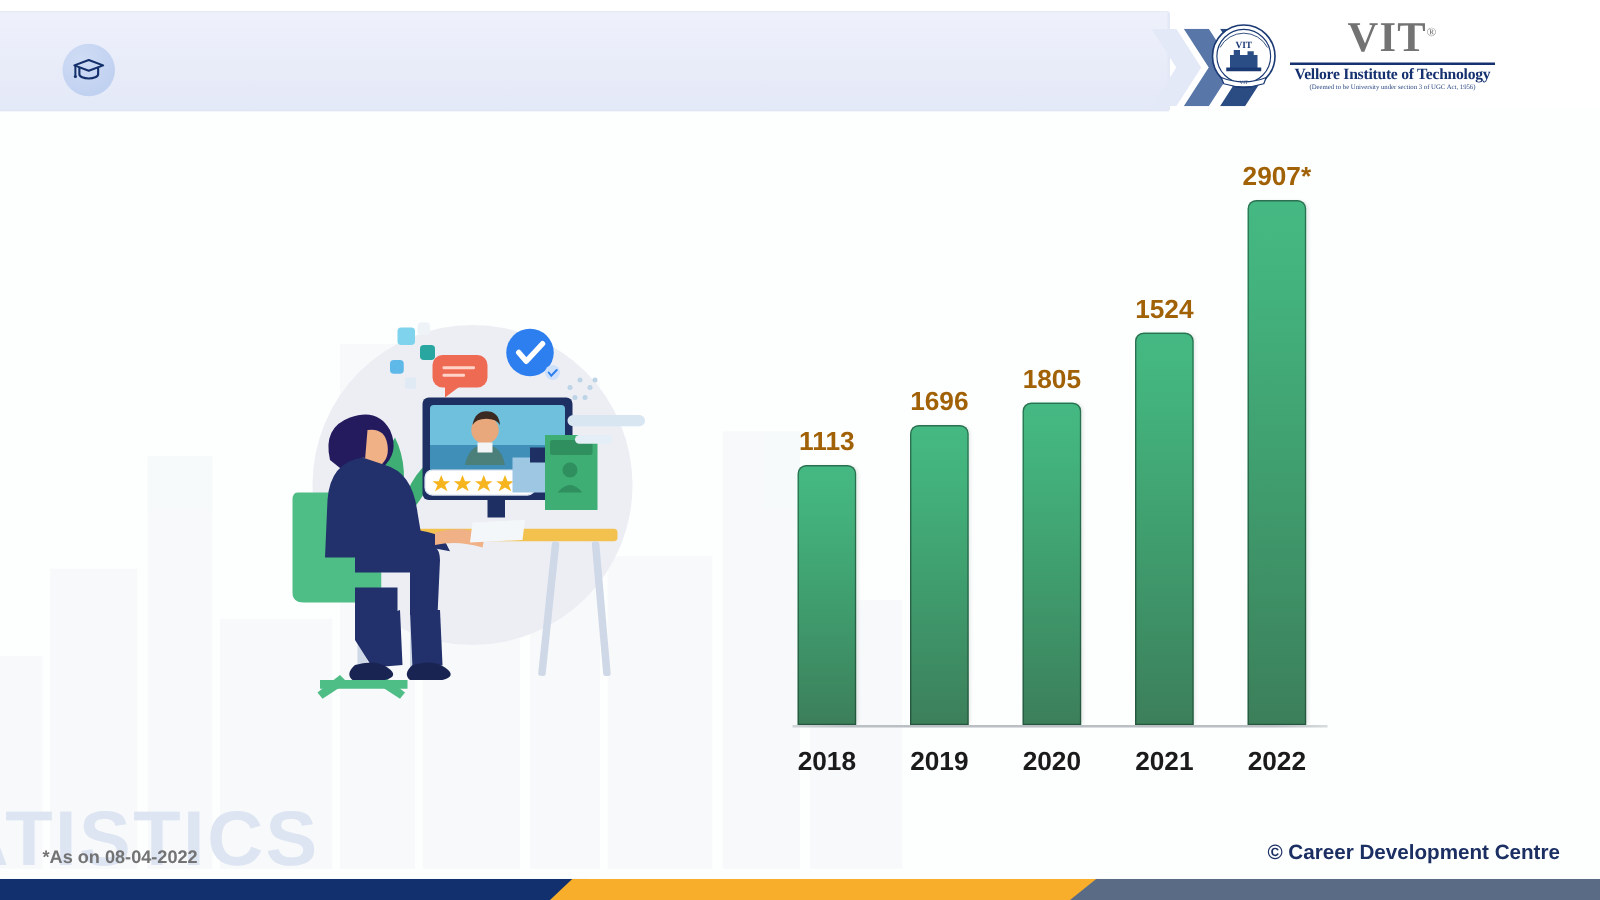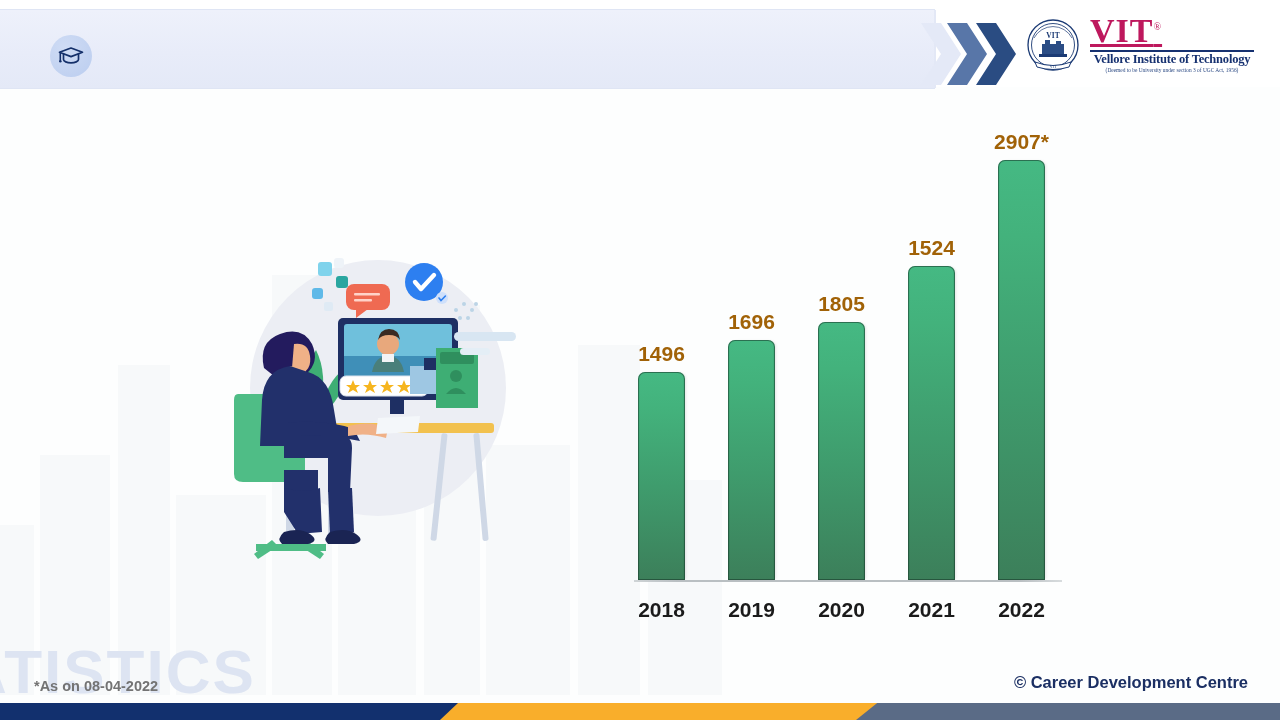--- a/index.html
+++ b/index.html
@@ -34,26 +34,26 @@
   .hdr-title{
     position:absolute;left:105px;top:34px;
     font-size:22px;font-weight:bold;letter-spacing:.6px;color:#132a63;
   }
 
   
   .chev{position:absolute;top:14px;}
   .chev svg{display:block;}
 
   
-  .vit{position:absolute;left:1022px;top:14px;width:230px;height:66px;}
+  .vit{position:absolute;left:964px;top:14px;width:230px;height:66px;}
   .vit-seal{position:absolute;left:0;top:2px;width:62px;height:62px;}
   .vit-text{position:absolute;left:68px;top:0px;width:164px;}
   .vit-main{
     font-family:"Liberation Serif", serif;font-weight:bold;font-size:34px;
-    color:#be185d;letter-spacing:1px;line-height:1;position:relative;text-decoration:underline;
+    color:#737373;letter-spacing:1px;line-height:1;position:relative;text-align:center;
   }
   .vit-reg{font-size:10px;vertical-align:super;font-weight:normal;}
   .vit-rule{height:1.6px;background:#163170;margin:2px 0 1px 0;}
   .vit-sub{
     font-family:"Liberation Serif", serif;font-weight:bold;font-size:12.5px;
     color:#163170;text-align:center;line-height:1.05;white-space:nowrap;letter-spacing:-.2px;
   }
   .vit-sub2{
     font-family:"Liberation Serif", serif;font-size:5.4px;color:#2c4a84;
     text-align:center;line-height:1.2;white-space:nowrap;margin-top:1px;
@@ -283,21 +283,21 @@
 
       <path d="M56 284 q16 -5 26 2 q10 7 -2 10 l-26 0 q-6 -5 2 -12 z" fill="#1a2453"></path>
       <path d="M102 284 q16 -5 26 2 q10 7 -2 10 l-26 0 q-6 -5 2 -12 z" fill="#1a2453"></path>
     </svg>
   </div>
 
   <div class="chart">
     <div class="plot">
 
       <div class="bar-wrap" style="left:18px;">
-        <div class="bar-val" style="bottom:214px;">1496</div>
+        <div class="bar-val" style="bottom:214px;">1113</div>
         <div class="bar" style="height:208px;"></div>
       </div>
 
       <div class="bar-wrap" style="left:108px;">
         <div class="bar-val" style="bottom:246px;">1696</div>
         <div class="bar" style="height:240px;"></div>
       </div>
 
       <div class="bar-wrap" style="left:198px;">
         <div class="bar-val" style="bottom:264px;">1805</div>

